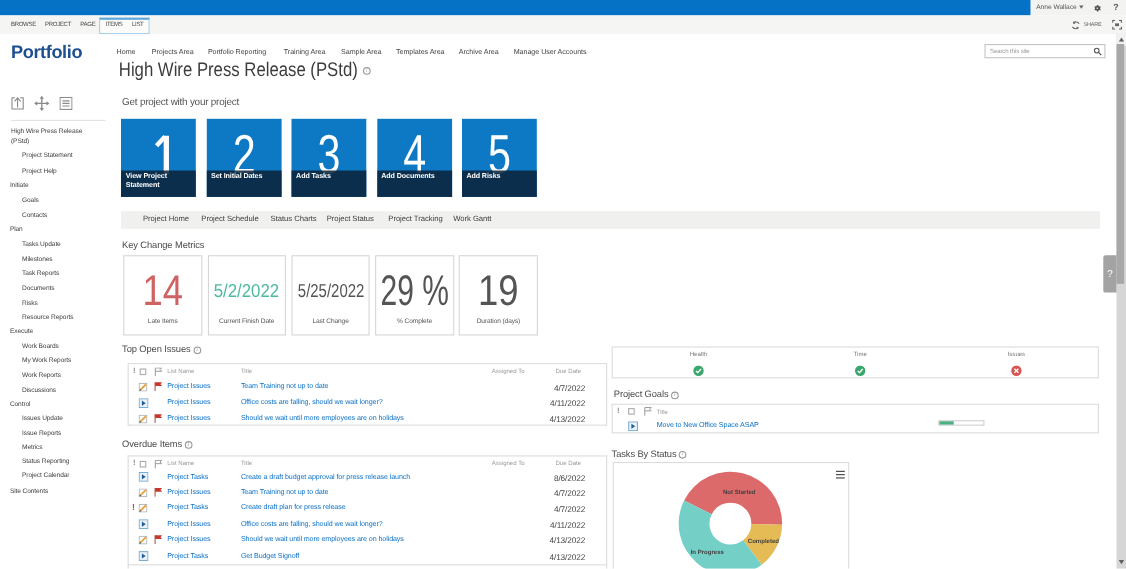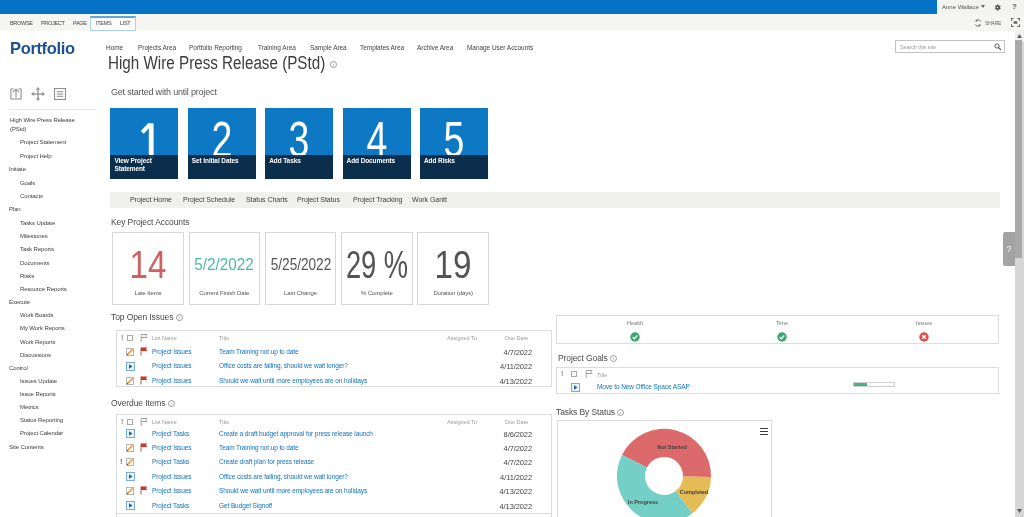--- a/index.html
+++ b/index.html
@@ -122,21 +122,21 @@
     <div class="a sn" style="left:20px;top:390.7px;">Issue Reports</div>
     <div class="a sn" style="left:20px;top:403.5px;">Metrics</div>
     <div class="a sn" style="left:20px;top:416.7px;">Status Reporting</div>
     <div class="a sn" style="left:20px;top:430.3px;">Project Calendar</div>
     <div class="a sn" style="left:9px;top:443.9px;">Site Contents</div>
   </div>
 
 <div class="a" style="left:108px;top:53px;font-size:18px;color:#3c3c3c;transform:scaleX(0.845);transform-origin:0 0;white-space:pre;">High Wire Press Release (PStd)</div>
 <span class="a info" style="left:330px;top:61px;">i</span>
 
-<div class="a" style="left:111px;top:87px;font-size:9px;letter-spacing:-0.2px;color:#555;">Get started with until project</div>
+<div class="a" style="left:111px;top:87px;font-size:9px;letter-spacing:-0.2px;color:#555;">Get project with your project</div>
 
 <div id="tiles">
     <div class="a" style="left:110.4px;top:108px;width:68px;height:70.5px;background:#0d79c4;">
       <svg style="position:absolute;top:0;left:0;" width="68" height="70.5">
         <path d="M41.2 15.3 L41.2 50.5" stroke="#fff" stroke-width="4.8" fill="none"></path>
         <path d="M32.3 24.4 L40 16.2" stroke="#fff" stroke-width="4" fill="none"></path>
       </svg>
       <div style="position:absolute;bottom:0;left:0;width:68px;height:23.5px;background:rgba(10,34,57,0.87);"></div>
       <div style="position:absolute;bottom:0;left:0;width:68px;height:23.5px;padding:2px 0 0 4px;font-size:6.5px;letter-spacing:-0.1px;font-weight:bold;color:#fff;line-height:1.25;">View Project<br>Statement</div>
     </div>
@@ -163,21 +163,21 @@
   </div>
 
 <div class="a" style="left:110px;top:192px;width:890px;height:16px;background:#f0f0ef;"></div>
 <div class="a ts" style="left:130px;">Project Home</div>
 <div class="a ts" style="left:183px;">Project Schedule</div>
 <div class="a ts" style="left:246px;">Status Charts</div>
 <div class="a ts" style="left:297px;">Project Status</div>
 <div class="a ts" style="left:353px;">Project Tracking</div>
 <div class="a ts" style="left:412px;">Work Gantt</div>
 
-<div class="a hd" style="left:111px;top:217px;">Key Project Accounts</div>
+<div class="a hd" style="left:111px;top:217px;">Key Change Metrics</div>
 <div id="cards">
     <div class="a" style="left:112.2px;top:232px;width:71.5px;height:73px;border:1px solid #d6d6d6;background:#fff;"></div>
     <div class="a" style="left:87.95px;top:243px;width:120px;text-align:center;white-space:pre;font-size:39px;color:#cf6262;transform:scaleX(0.85);">14</div>
     <div class="a" style="left:102.45px;top:290px;width:91px;text-align:center;font-size:6px;letter-spacing:-0.1px;color:#555;">Late Items</div>
     <div class="a" style="left:188.5px;top:232px;width:71.5px;height:73px;border:1px solid #d6d6d6;background:#fff;"></div>
     <div class="a" style="left:164.25px;top:255px;width:120px;text-align:center;white-space:pre;font-size:17px;color:#4cbaa0;transform:scaleX(0.9);">5/2/2022</div>
     <div class="a" style="left:178.75px;top:290px;width:91px;text-align:center;font-size:6px;letter-spacing:-0.1px;color:#555;">Current Finish Date</div>
     <div class="a" style="left:264.8px;top:232px;width:71.5px;height:73px;border:1px solid #d6d6d6;background:#fff;"></div>
     <div class="a" style="left:240.55px;top:255px;width:120px;text-align:center;white-space:pre;font-size:17px;color:#545456;transform:scaleX(0.8);">5/25/2022</div>
     <div class="a" style="left:255.05px;top:290px;width:91px;text-align:center;font-size:6px;letter-spacing:-0.1px;color:#555;">Last Change</div>

